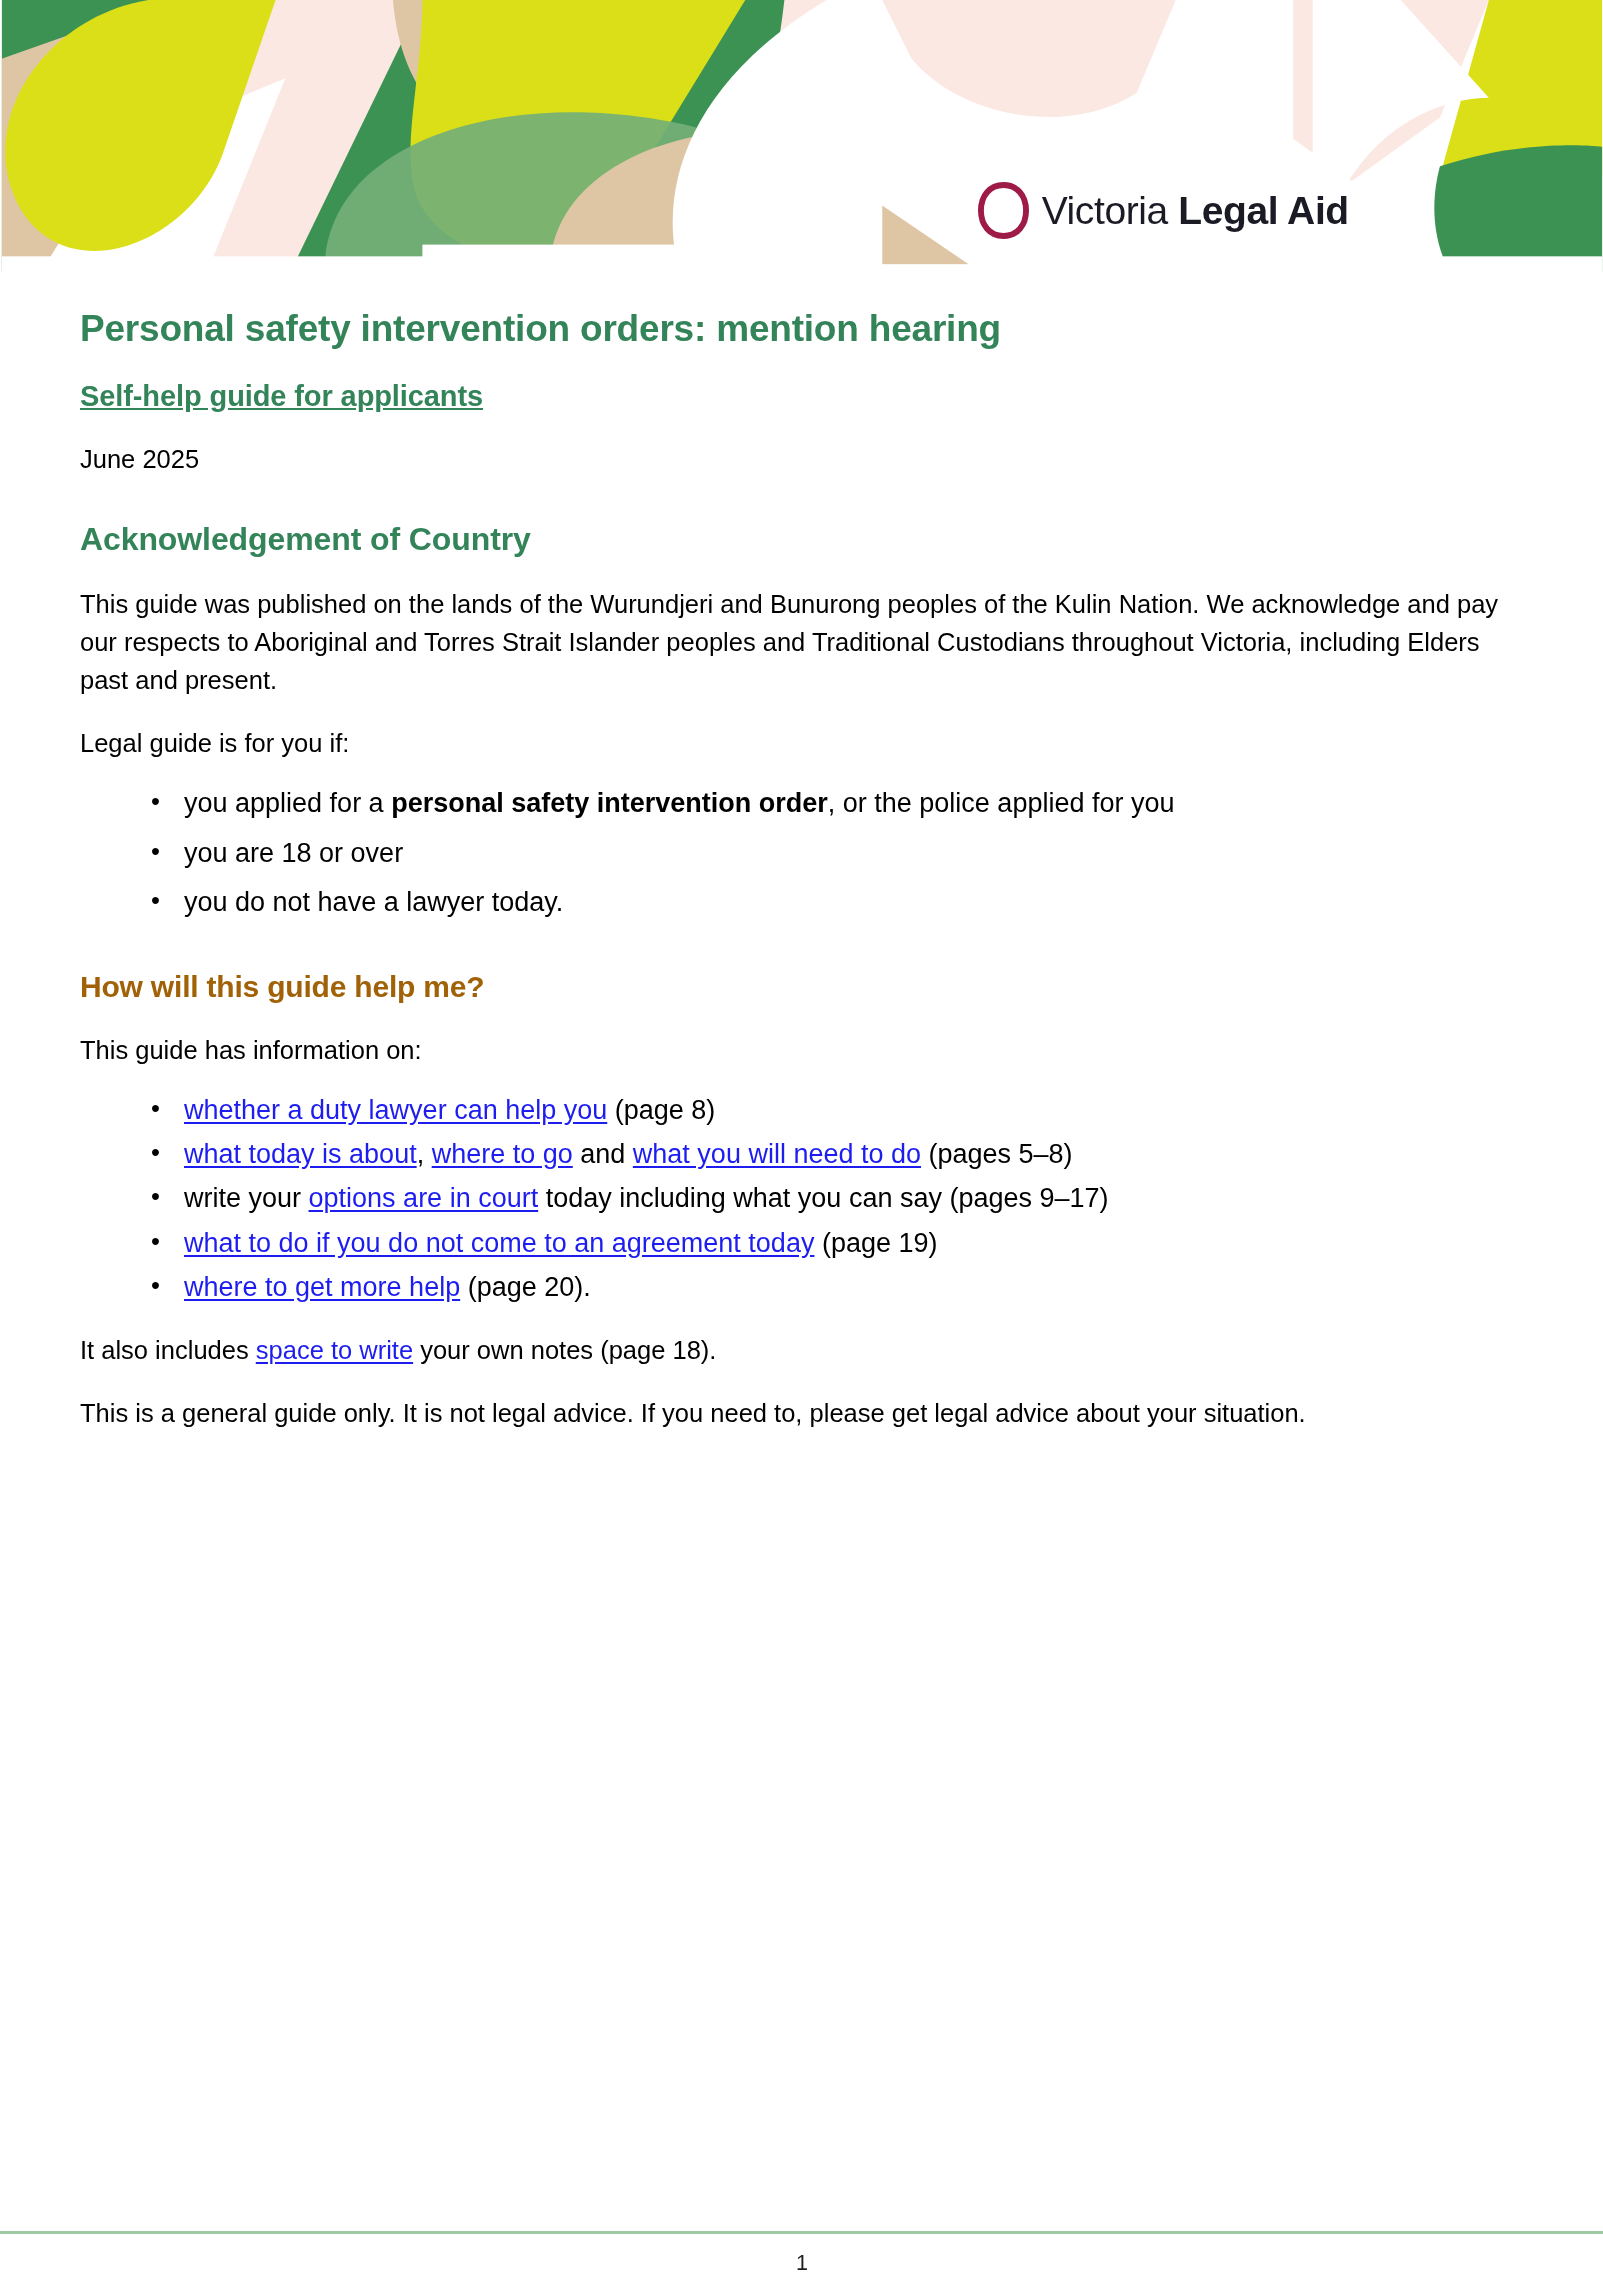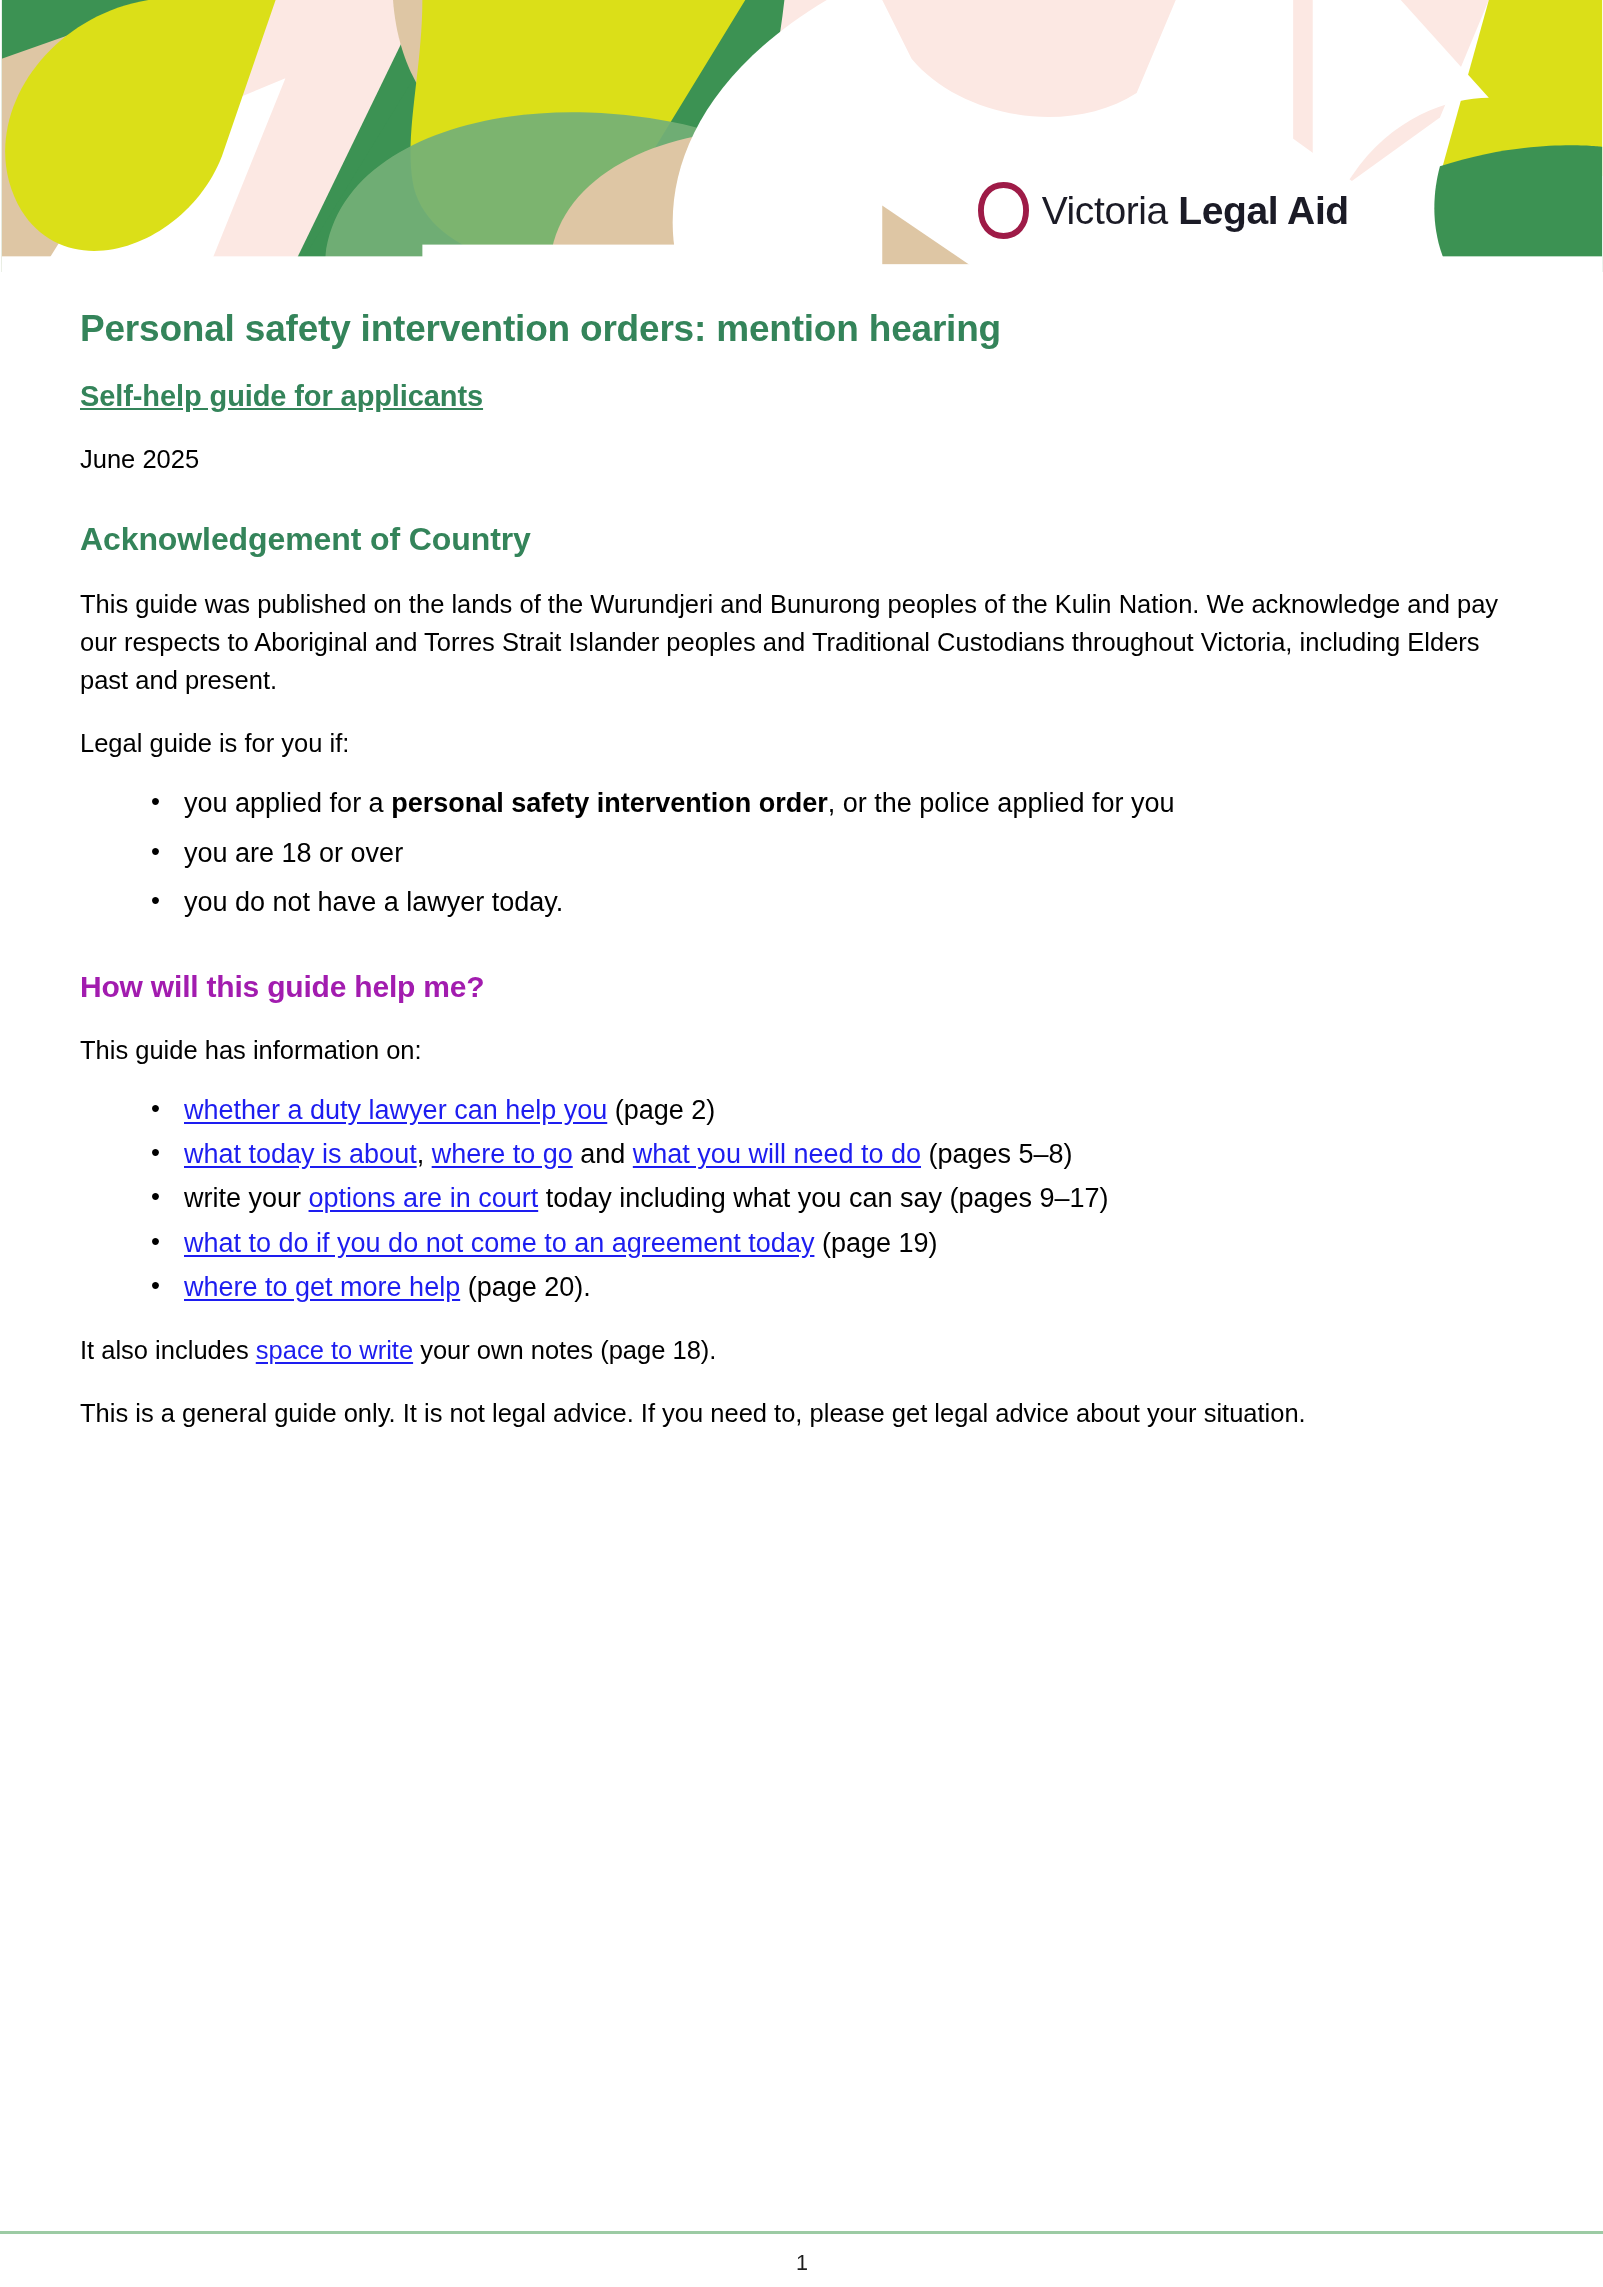--- a/index.html
+++ b/index.html
@@ -88,21 +88,21 @@
     line-height: 1.3;
     font-weight: bold;
     color: #34845a;
     margin: 43px 0 0 0;
     letter-spacing: -0.1px;
   }
   h2.section-black {
     font-size: 30px;
     line-height: 1.3;
     font-weight: bold;
-    color: #a21caf;
+    color: #a16207;
     margin: 46px 0 0 0;
     letter-spacing: -0.2px;
   }
   p.body-text {
     font-size: 25.5px;
     line-height: 1.48;
     margin: 25.5px 0 0 0;
     color: #000000;
   }
 
@@ -243,21 +243,21 @@
       <li><span>you applied for a </span><span class="strong">personal safety intervention order</span><span>, or the police applied for you</span></li>
       <li><span>you are 18 or over</span></li>
       <li><span>you do not have a lawyer today.</span></li>
     </ul>
 
   <h2 class="section-black">How will this guide help me?</h2>
 
   <p class="body-text">This guide has information on:</p>
 
   <ul class="bullets link-list" id="help-list">
-      <li><a class="doc-link" href="#">whether a duty lawyer can help you</a><span> (page 2)</span></li>
+      <li><a class="doc-link" href="#">whether a duty lawyer can help you</a><span> (page 8)</span></li>
       <li><a class="doc-link" href="#">what today is about</a><span>, </span><a class="doc-link" href="#">where to go</a><span> and </span><a class="doc-link" href="#">what you will need to do</a><span> (pages 5–8)</span></li>
       <li><span>write your </span><a class="doc-link" href="#">options are in court</a><span> today including what you can say (pages 9–17)</span></li>
       <li><a class="doc-link" href="#">what to do if you do not come to an agreement today</a><span> (page 19)</span></li>
       <li><a class="doc-link" href="#">where to get more help</a><span> (page 20).</span></li>
     </ul>
 
   <p class="body-text" id="notes-line"><span>It also includes </span><a class="doc-link" href="#">space to write</a><span> your own notes (page 18).</span></p>
 
   <p class="body-text">This is a general guide only. It is not legal advice. If you need to, please get legal advice about your situation.</p>
 

